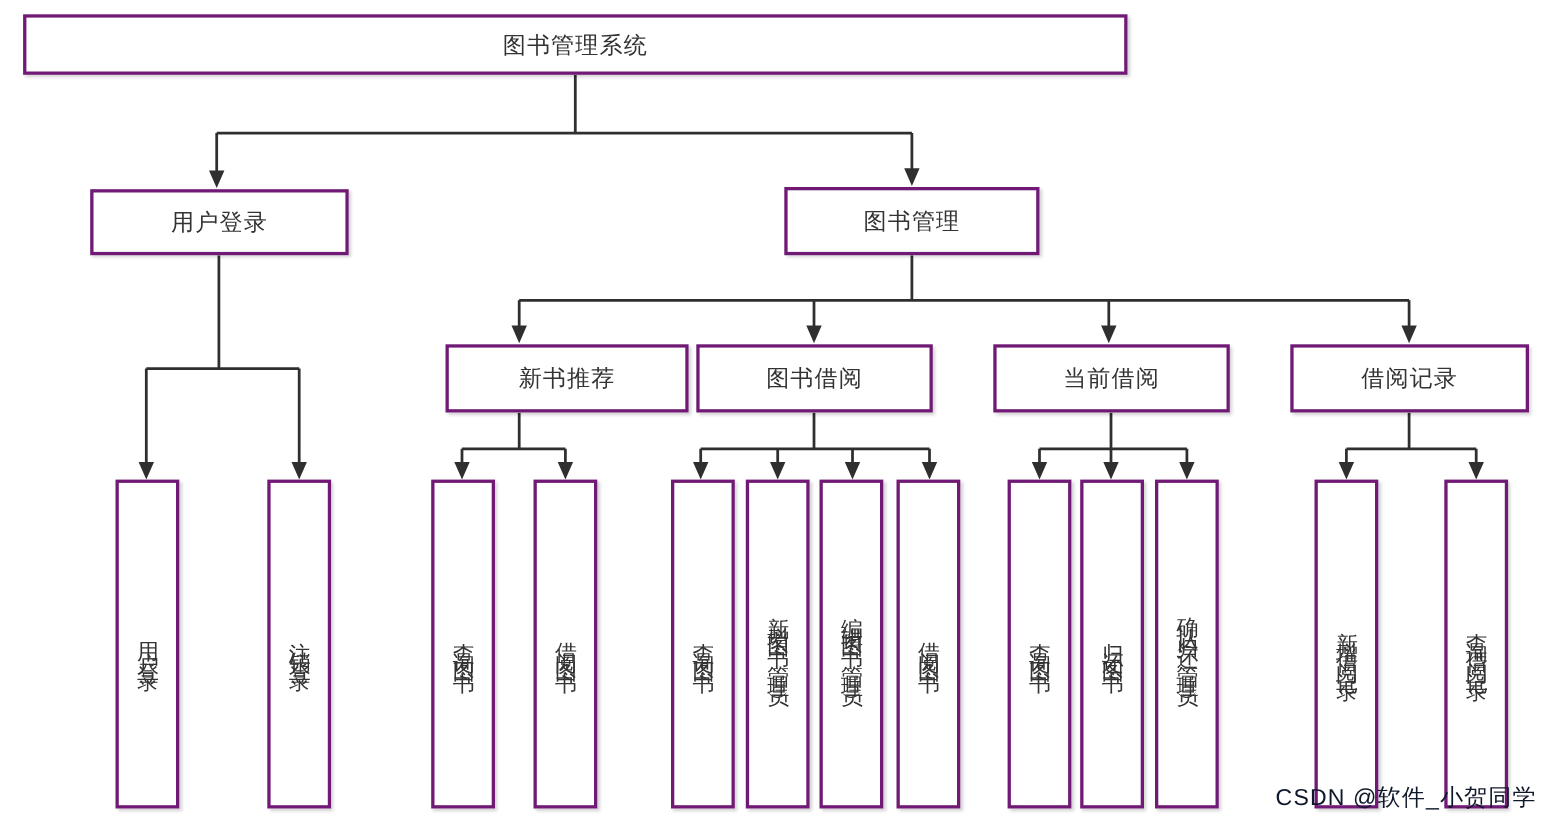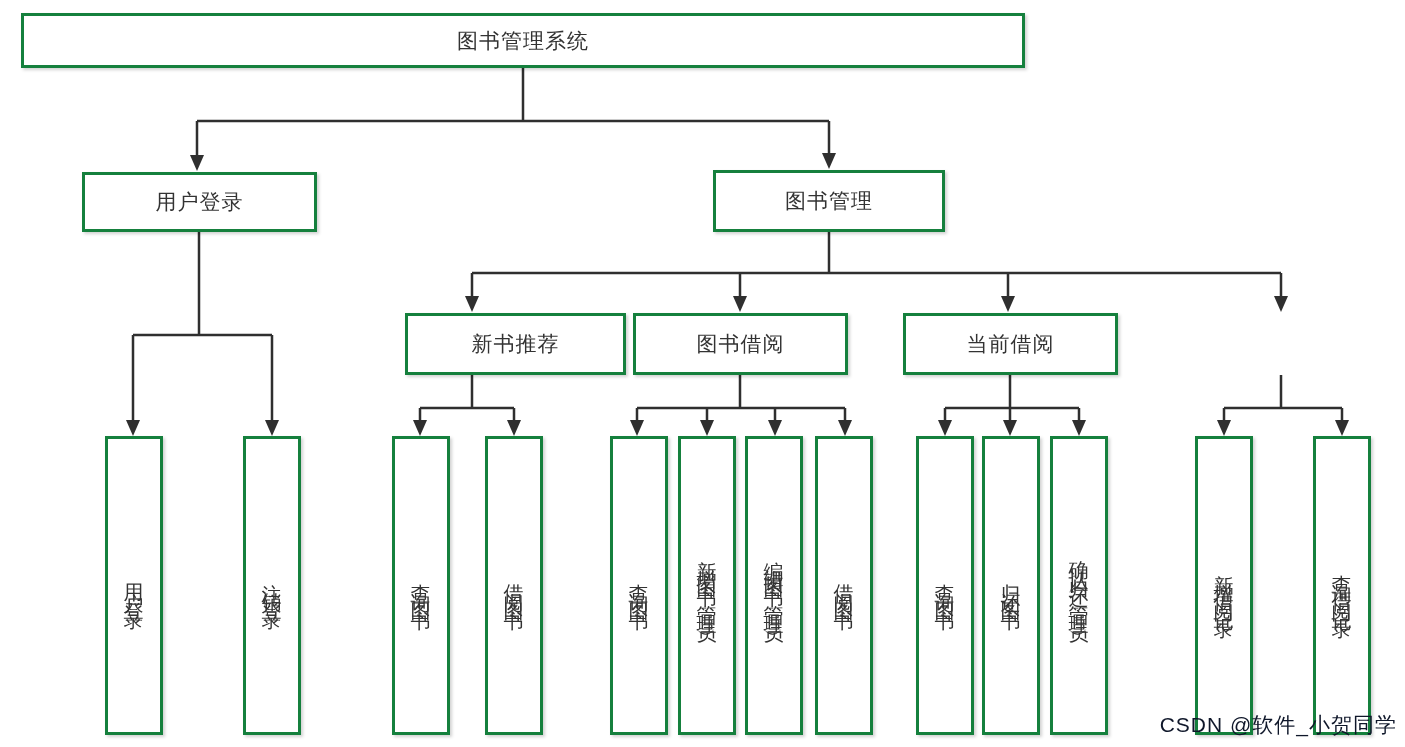--- a/index.html
+++ b/index.html
@@ -16,21 +16,21 @@
   }
   .connectors{
     position:absolute;
     left:0;top:0;
     width:1405px;height:747px;
     z-index:1;
   }
   .node{
     position:absolute;
     box-sizing:border-box;
-    border:3px solid #15803d;
+    border:3px solid #701a75;
     background:#ffffff;
     display:flex;
     align-items:center;
     justify-content:center;
     z-index:2;
     box-shadow:2px 2px 3px rgba(0,0,0,0.18);
     color:#333333;
   }
   .node .lbl{
     font-size:21px;
@@ -121,20 +121,23 @@
 
   <div class="node n-new-book">
     <span class="lbl">新书推荐</span>
   </div>
   <div class="node n-current-borrow">
     <span class="lbl">当前借阅</span>
   </div>
   <div class="node n-book-borrow">
     <span class="lbl">图书借阅</span>
   </div>
+  <div class="node n-borrow-record">
+    <span class="lbl">借阅记录</span>
+  </div>
 
   <div class="node leaf l-u0">
     <span class="lbl">用户登录</span>
   </div>
   <div class="node leaf l-u1">
     <span class="lbl">注销登录</span>
   </div>
 
   <div class="node leaf l-n0">
     <span class="lbl">查询图书</span>

